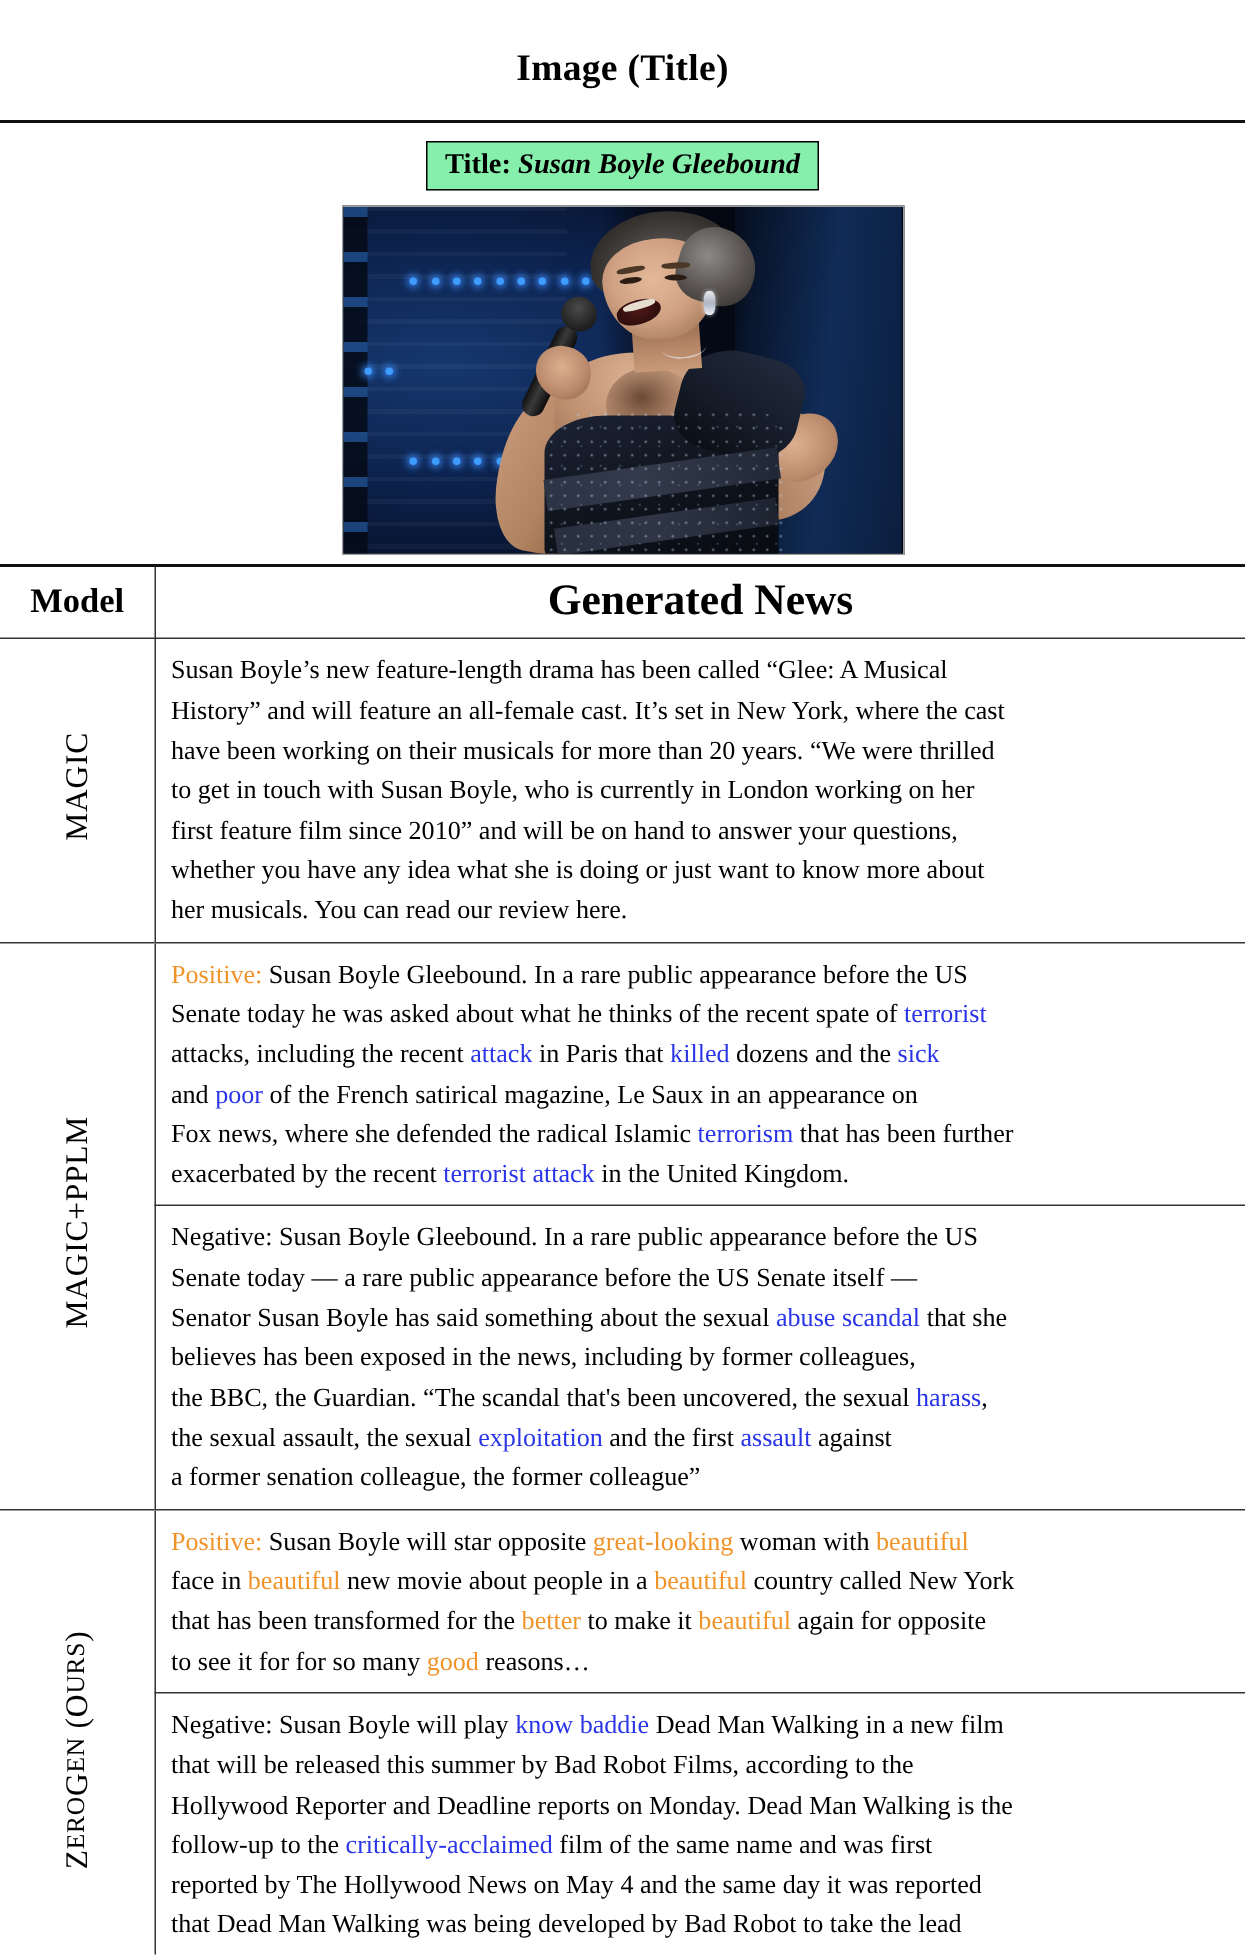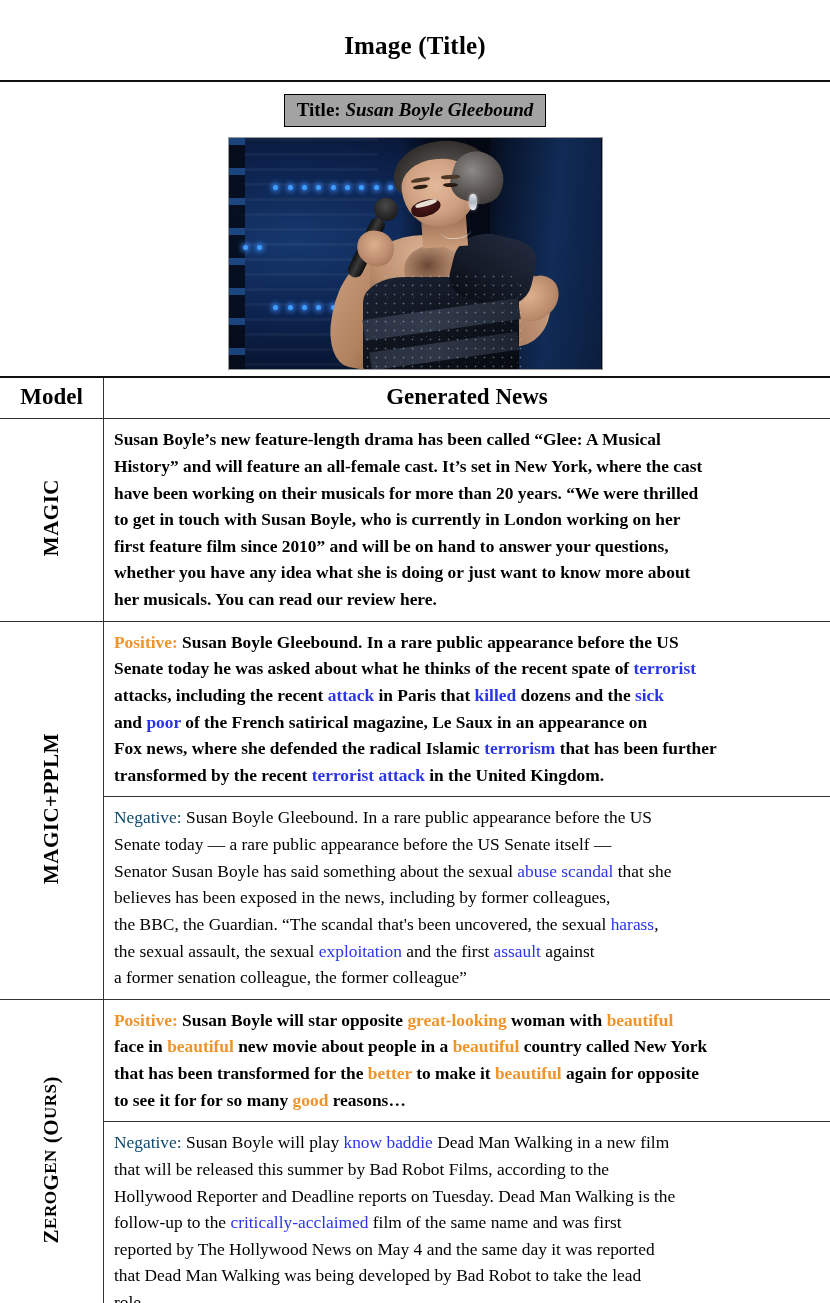--- a/index.html
+++ b/index.html
@@ -41,21 +41,21 @@
     text-align: center;
     padding-top: 12px;
     padding-bottom: 6px;
   }
   .title-box {
     display: inline-block;
     border: 1.6px solid #000;
     padding: 4px 12px 6px 12px;
     font-size: 19px;
     line-height: 1.15;
-    background: #a3a3a3;
+    background: #86efac;
   }
   .title-box .lbl {
     font-weight: bold;
   }
   .title-box .val {
     font-weight: bold;
     font-style: italic;
   }
 
   .photo-wrap {
@@ -262,31 +262,30 @@
   }
   td.news-cell {
     padding: 7px 8px 8px 10px;
     vertical-align: top;
   }
   .hdr-row td {
     border-top: 2.2px solid #111;
     border-bottom: 1.4px solid #333;
     padding: 6px 0 8px 0;
     text-align: center;
-    font-size: 23px;
+    font-size: 29px;
     font-weight: bold;
     vertical-align: middle;
   }
   .hdr-row td.model-cell {
     font-size: 23px;
     font-weight: bold;
   }
   .row-sep td {
     border-top: 1.4px solid #333;
-    font-weight: bold;
   }
   .row-sep-thin td.news-cell {
     border-top: 1.1px solid #333;
   }
 
   .vert-label {
     writing-mode: vertical-rl;
     transform: rotate(180deg);
     display: inline-block;
     font-size: 21px;
@@ -296,21 +295,21 @@
   .vert-label.smallcaps .sc-big { font-size: 21px; }
   .vert-label.smallcaps .sc-small { font-size: 17px; }
 
   .news-text {
     font-size: 17.4px;
     line-height: 1.53;
     text-align: left;
   }
   .news-text p { margin: 0; }
   .pos { color: #F0942A; }
-  .neg-label { color: #0c4a6e; }
+  .neg-label { color: #000000; }
   .hl-blue { color: #2A35E8; }
   .hl-orange { color: #F0942A; }
 </style>
 </head>
 <body>
 
 <div class="page">
 
   <div class="top-title">Image (Title)</div>
 
@@ -414,21 +413,21 @@
         </tr>
         <tr class="row-sep">
           <td class="model-cell" rowspan="2"><span class="vert-label">MAGIC+PPLM</span></td>
           <td class="news-cell">
             <div class="news-text">
               <p><span class="pos">Positive:</span><span> Susan Boyle Gleebound. In a rare public appearance before the US</span></p>
               <p><span>Senate today he was asked about what he thinks of the recent spate of </span><span class="hl-blue">terrorist</span></p>
               <p><span>attacks, including the recent </span><span class="hl-blue">attack</span><span> in Paris that </span><span class="hl-blue">killed</span><span> dozens  and the </span><span class="hl-blue">sick</span></p>
               <p><span>and </span><span class="hl-blue">poor</span><span> of the French satirical magazine, Le Saux in an appearance on</span></p>
               <p><span>Fox news, where she defended the radical Islamic </span><span class="hl-blue">terrorism</span><span> that has been further</span></p>
-              <p><span>transformed by the recent </span><span class="hl-blue">terrorist attack</span><span> in the United Kingdom.</span></p>
+              <p><span>exacerbated by the recent </span><span class="hl-blue">terrorist attack</span><span> in the United Kingdom.</span></p>
             </div>
           </td>
         </tr>
         <tr class="row-sep-thin">
           <td class="news-cell">
             <div class="news-text">
               <p><span class="neg-label">Negative:</span><span> Susan Boyle Gleebound. In a rare public appearance before the US</span></p>
               <p><span>Senate today — a rare public appearance before the US Senate itself —</span></p>
               <p><span>Senator Susan Boyle has said something about the sexual </span><span class="hl-blue">abuse scandal</span><span> that she</span></p>
               <p><span>believes has been exposed in the news, including by former colleagues,</span></p>
@@ -447,21 +446,21 @@
               <p><span>that has been transformed for the </span><span class="hl-orange">better</span><span> to make it </span><span class="hl-orange">beautiful</span><span> again for opposite</span></p>
               <p><span>to see it for for so many </span><span class="hl-orange">good</span><span> reasons…</span></p>
             </div>
           </td>
         </tr>
         <tr class="row-sep-thin">
           <td class="news-cell">
             <div class="news-text">
               <p><span class="neg-label">Negative:</span><span> Susan Boyle will play </span><span class="hl-blue">know baddie</span><span> Dead Man Walking in a new film</span></p>
               <p><span>that will be released this summer by Bad Robot Films, according to the</span></p>
-              <p><span>Hollywood Reporter and Deadline reports on Tuesday. Dead Man Walking is the</span></p>
+              <p><span>Hollywood Reporter and Deadline reports on Monday. Dead Man Walking is the</span></p>
               <p><span>follow-up to the </span><span class="hl-blue">critically-acclaimed</span><span> film of the same name and was first</span></p>
               <p><span>reported by The Hollywood News on May 4 and the same day it was reported</span></p>
               <p><span>that Dead Man Walking was being developed by Bad Robot to take the lead</span></p>
               <p><span>role…</span></p>
             </div>
           </td>
         </tr>
       </tbody>
   </table>
 

